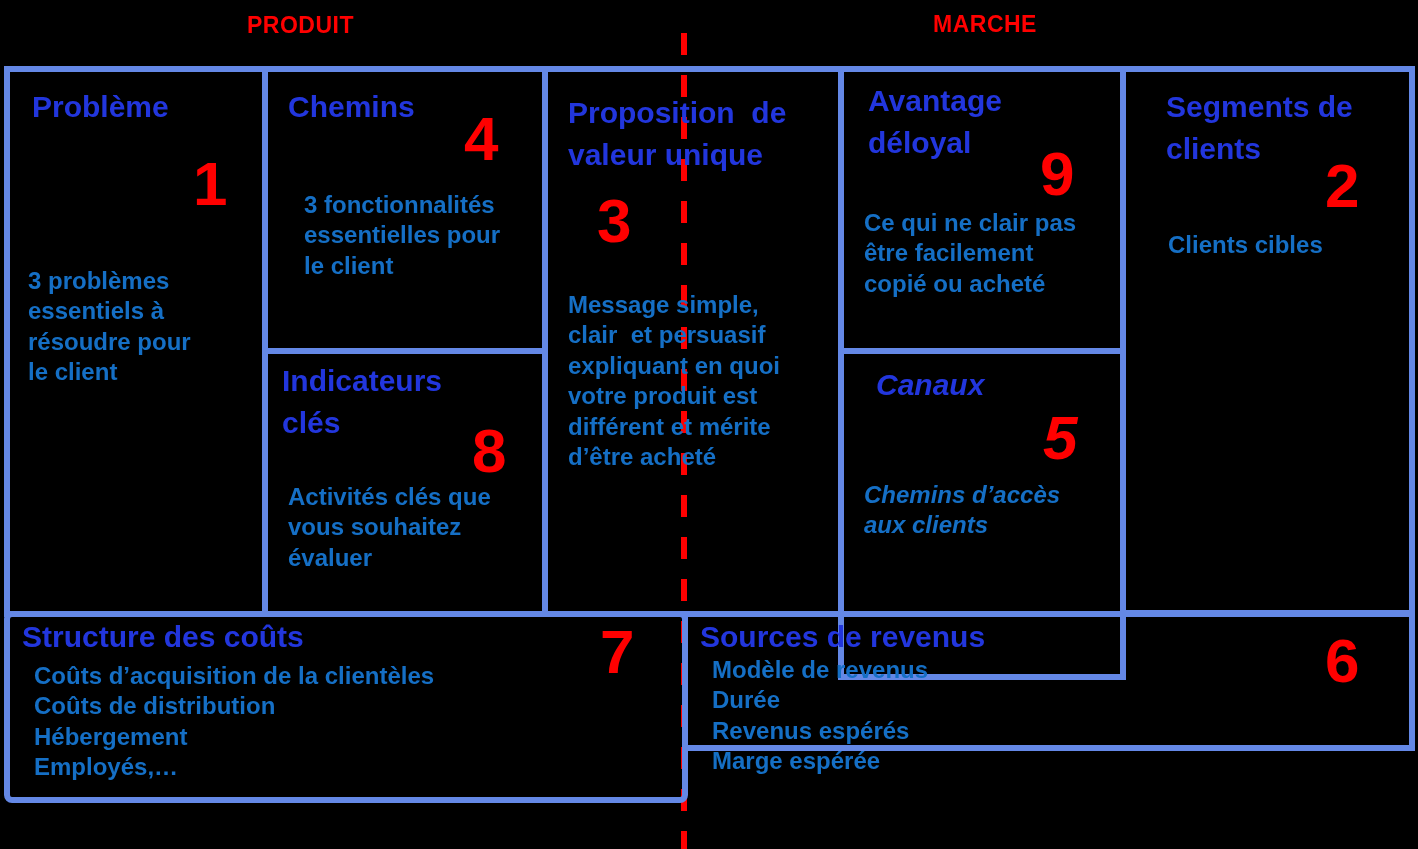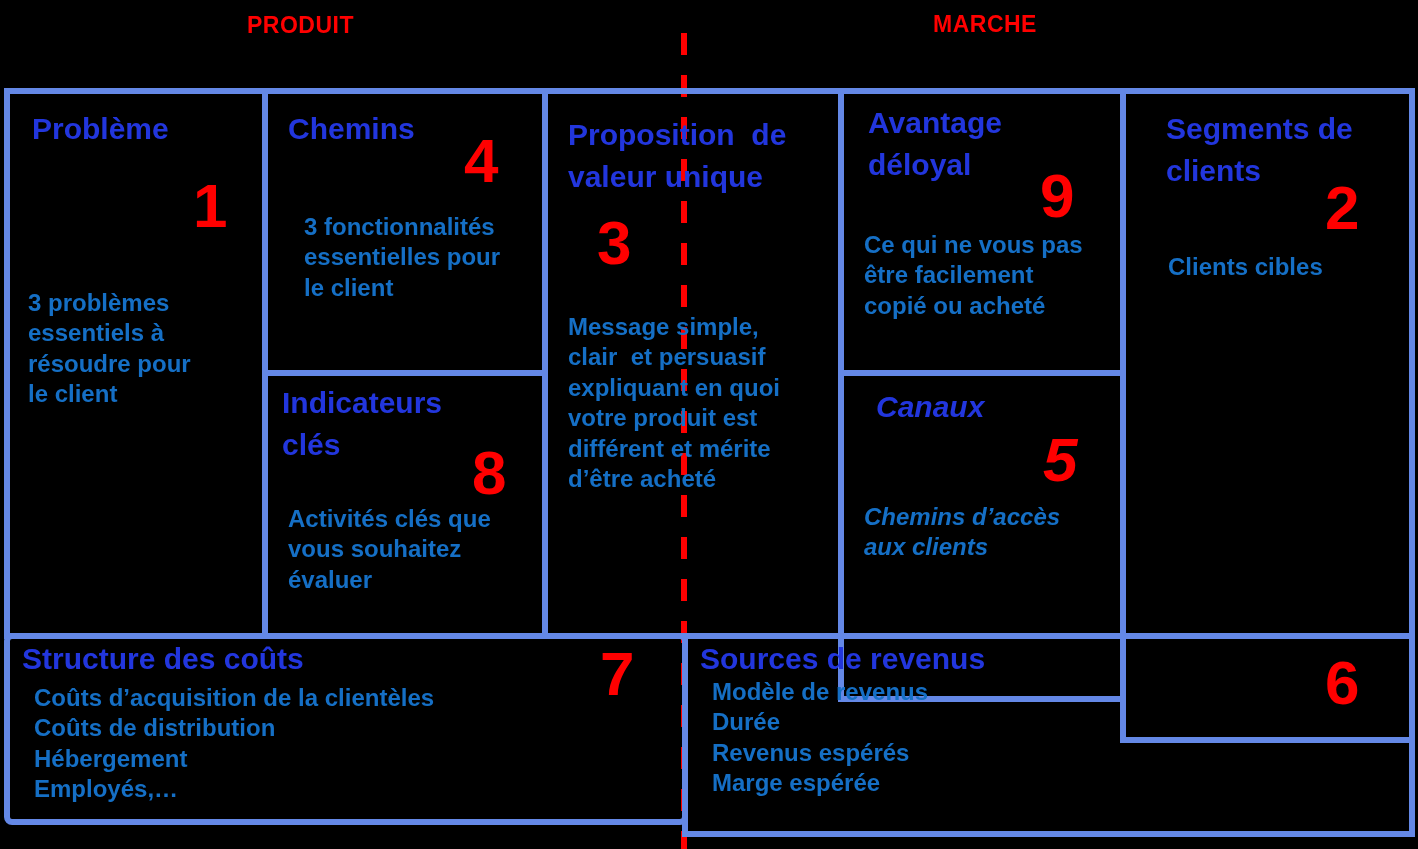--- a/index.html
+++ b/index.html
@@ -34,31 +34,30 @@
     position: absolute;
     left: 681px; top: 33px;
     width: 6px; height: 816px;
     background: repeating-linear-gradient(to bottom, var(--red) 0 22px, transparent 22px 42px);
   }
 
   .box {
     position: absolute;
     border: 6px solid var(--grid);
     background: transparent;
-    margin-top: 22px;
   }
   .box-probleme     { left: 4px;    top: 66px;  width: 264px; height: 551px; }
   .box-solution     { left: 262px;  top: 66px;  width: 286px; height: 288px; }
   .box-indicateurs  { left: 262px;  top: 348px; width: 286px; height: 269px; padding-left: 12px; }
   .box-proposition  { left: 542px;  top: 66px;  width: 302px; height: 551px; }
   .box-avantage     { left: 838px;  top: 66px;  width: 288px; height: 288px; }
   .box-canaux       { left: 838px;  top: 348px; width: 288px; height: 332px; font-style: italic; }
-  .box-segments     { left: 1120px; top: 66px;  width: 295px; height: 655px; }
+  .box-segments     { left: 1120px; top: 66px;  width: 295px; height: 550px; }
   .box-structure    { left: 4px;    top: 611px; width: 684px; height: 192px; border-radius: 8px; }
-  .box-sources      { left: 682px;  top: 611px; width: 733px; height: 204px; }
+  .box-sources      { left: 682px;  top: 611px; width: 733px; height: 140px; }
 
   .title {
     position: absolute;
     color: var(--title-blue);
     font-size: 30px;
     line-height: 1.4;
     white-space: pre-wrap;
   }
   .num {
     position: absolute;
@@ -156,21 +155,21 @@
 expliquant en quoi
 votre produit est
 différent et mérite
 d’être acheté</div>
   </div>
 
   <div class="box box-avantage">
     <div class="title">Avantage
 déloyal</div>
     <div class="num">9</div>
-    <div class="body-text">Ce qui ne vous pas
+    <div class="body-text">Ce qui ne clair pas
 être facilement
 copié ou acheté</div>
   </div>
 
   <div class="box box-canaux">
     <div class="title">Canaux</div>
     <div class="num">5</div>
     <div class="body-text">Chemins d’accès
 aux clients</div>
   </div>

